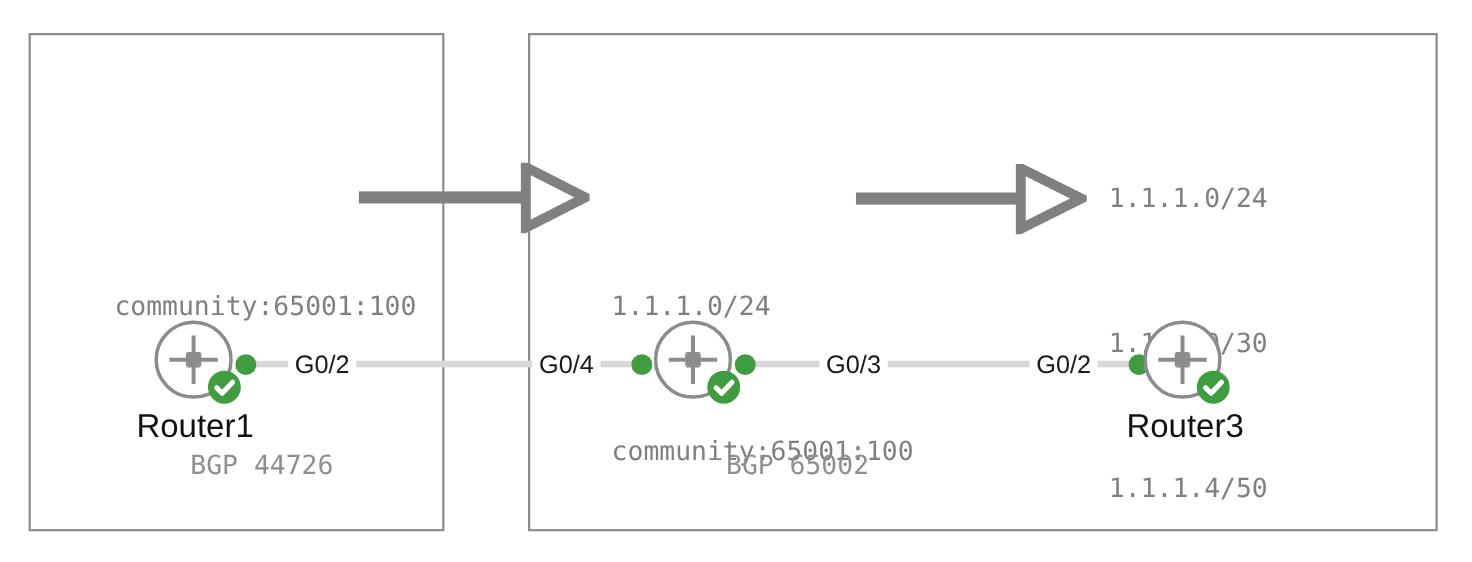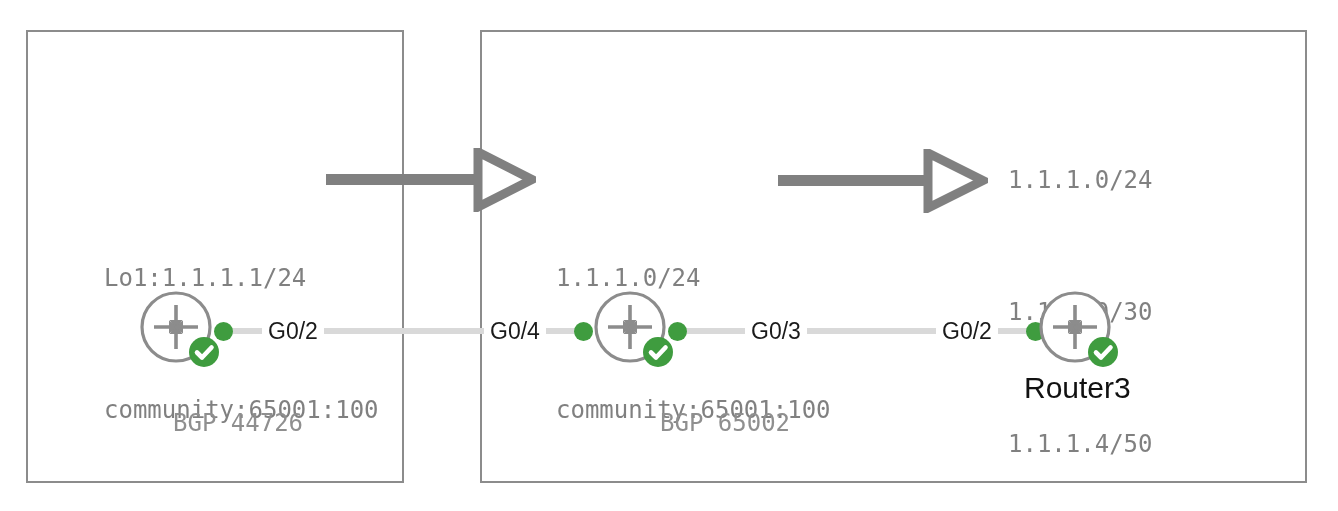--- a/index.html
+++ b/index.html
@@ -122,21 +122,20 @@
 </style>
 </head>
 <body>
 
 <div id="canvas">
 
   <div class="as-box" id="as-box-left"></div>
   <div class="as-box" id="as-box-right"></div>
 
   <div class="adv-block" id="adv-left">
-    <span class="adv-line">Lo1:1.1.1.1/24</span>
     <span class="adv-line">community:65001:100</span>
   </div>
 
   <div class="adv-block" id="adv-middle">
     <span class="adv-line">1.1.1.0/24</span>
     <span class="adv-line">community:65001:100</span>
   </div>
 
   <div class="adv-block" id="adv-right">
     <span class="adv-line">1.1.1.0/24</span>
@@ -213,18 +212,19 @@
         <path d="M21 41.2 L21 44.8 L36 44.8 L36 49.5 L45 43 L36 36.5 L36 41.2 Z"></path>
         <path d="M65 41.2 L65 44.8 L50 44.8 L50 49.5 L41 43 L50 36.5 L50 41.2 Z"></path>
       </g>
       <g>
         <circle cx="71" cy="68" r="15" fill="#3f9c3f"></circle>
         <path d="M64 68.5 L69 73.5 L78.5 63.5" fill="none" stroke="#ffffff" stroke-width="4.6" stroke-linecap="round" stroke-linejoin="round"></path>
       </g>
     </svg>
   </div>
 
+  <div class="router-name" id="router-name-1">Router1</div>
   <div class="router-name" id="router-name-3">Router3</div>
 
   <div class="bgp-asn" id="bgp-asn-1">BGP 44726</div>
   <div class="bgp-asn" id="bgp-asn-2">BGP 65002</div>
 
 </div>
 
 </body></html>

